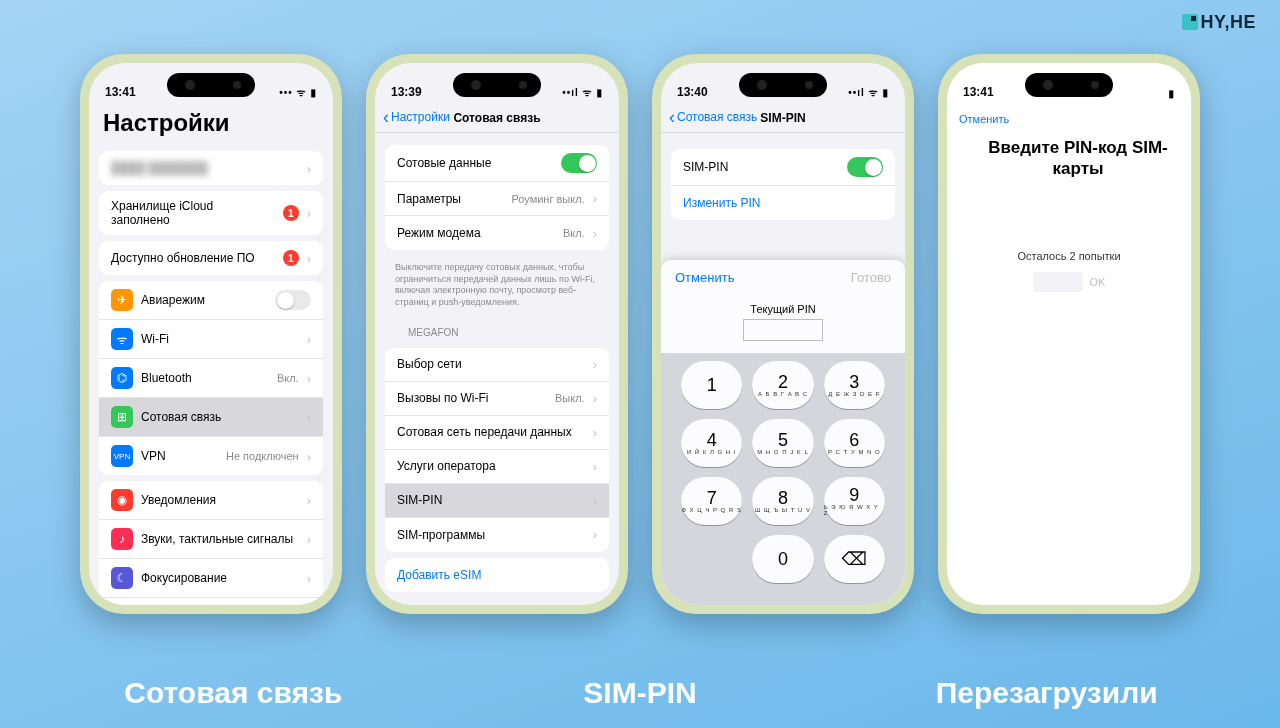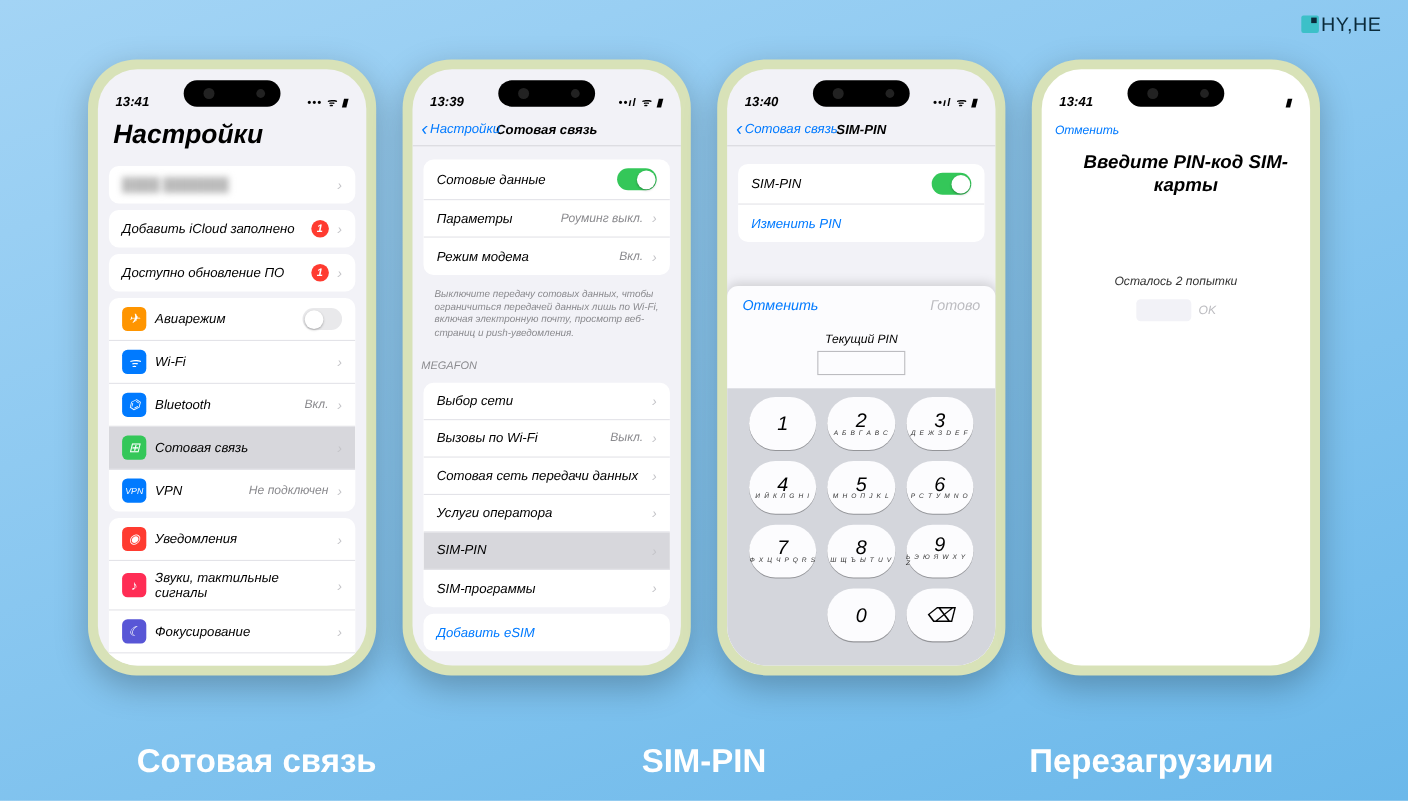--- a/index.html
+++ b/index.html
@@ -2,28 +2,28 @@
 <html><head>
 <meta charset="utf-8">
 <style>
   * { box-sizing: border-box; margin: 0; padding: 0; }
   body {
     width: 1280px; height: 728px;
     background: linear-gradient(160deg, #a3d4f5 0%, #6bb8ea 100%);
     font-family: -apple-system, "Helvetica Neue", Arial, sans-serif;
     position: relative; overflow: hidden;
   }
-  .logo { position:absolute; top:12px; right:24px; font-weight:400; color:#0a2a3a; font-size:18px; letter-spacing:.5px; }
+  .logo { position:absolute; top:12px; right:24px; font-weight:700; color:#0a2a3a; font-size:18px; letter-spacing:.5px; }
   .logo .sq { display:inline-block; width:16px; height:16px; background:#3cc0c8; margin-right:2px; vertical-align:-2px; border-radius:2px; position:relative;}
   .logo .sq:after{content:"";position:absolute;right:2px;top:2px;width:5px;height:5px;background:#0a2a3a;}
   .caption-row { position:absolute; left:0; right:0; bottom:18px; display:flex; justify-content:space-around; padding:0 30px; }
   .caption { color:#fff; font-weight:900; font-size:30px; text-align:center; flex:1; }
   .phones { position:absolute; top:54px; left:0; right:0; display:flex; justify-content:center; gap:24px; }
   .phone { width:262px; height:560px; background:#d8e2b8; border-radius:44px; padding:9px; position:relative; box-shadow:0 10px 30px rgba(0,0,0,.25); }
-  .screen { width:100%; height:100%; background:#f2f2f7; border-radius:36px; overflow:hidden; position:relative; font-size:11px; color:#000;font-style:italic;}
+  .screen { width:100%; height:100%; background:#f2f2f7; border-radius:36px; overflow:hidden; position:relative; font-size:11px; color:#000;}
   .notch { position:absolute; top:10px; left:50%; transform:translateX(-50%); width:88px; height:24px; background:#000; border-radius:13px; z-index:5;}
   .notch:before,.notch:after{content:"";position:absolute;width:10px;height:10px;background:#222;border-radius:50%;top:7px;}
   .notch:before{left:18px;} .notch:after{right:14px; width:8px;height:8px;top:8px;}
   .statusbar { height:40px; display:flex; justify-content:space-between; align-items:flex-end; padding:0 16px 4px; font-weight:600; font-size:12px;}
   .sb-icons { font-size:10px; letter-spacing:1px; }
   .bigtitle { font-size:24px; font-weight:700; padding:6px 14px 8px; }
   .group { background:#fff; margin:6px 10px; border-radius:9px; overflow:hidden; }
   .row { display:flex; align-items:center; padding:8px 12px; border-bottom:.5px solid #e3e3e8; min-height:34px; gap:8px;}
   .row:last-child { border-bottom:none; }
   .row.sel { background:#d7d7dc; }
@@ -32,21 +32,21 @@
   .val { font-size:11px; color:#8a8a8e; }
   .chev { color:#c4c4c8; font-size:13px; }
   .badge { width:16px;height:16px;background:#ff3b30;border-radius:50%;color:#fff;font-size:10px;display:flex;align-items:center;justify-content:center;font-weight:600;}
   .toggle { width:36px; height:20px; border-radius:10px; background:#34c759; position:relative; }
   .toggle.off{ background:#e9e9eb;}
   .toggle:after{content:"";position:absolute;width:17px;height:17px;background:#fff;border-radius:50%;top:1.5px;right:1.5px;box-shadow:0 1px 2px rgba(0,0,0,.3);}
   .toggle.off:after{right:auto;left:1.5px;}
   .navhdr { display:flex; align-items:center; justify-content:center; height:30px; position:relative; border-bottom:.5px solid #d7d7dc; font-size:12px; font-weight:600;}
   .navback { position:absolute; left:8px; color:#007aff; font-weight:400; font-size:12px;}
   .navback:before{content:"‹"; font-size:18px; vertical-align:-2px; margin-right:2px;}
-  .ghdr { font-size:10px; color:#8a8a8e; padding:12px 8px 4px; text-transform:uppercase; }
+  .ghdr { font-size:10px; color:#8a8a8e; padding:12px 33px 4px; text-transform:uppercase; }
   .foot { font-size:9px; color:#8a8a8e; padding:6px 20px; line-height:1.3;}
   .link { color:#007aff; }
   .blur { filter:blur(3px); color:#bbb;}
   
   .sheet { position:absolute; bottom:0; left:0; right:0; background:#fcfcfe; border-top-left-radius:10px; border-top-right-radius:10px; box-shadow:0 -2px 10px rgba(0,0,0,.15);}
   .sheetbar { display:flex; justify-content:space-between; padding:10px 14px; font-size:13px;}
   .pinlabel{ text-align:center;font-size:11px;padding:8px 0 4px;}
   .pinbox{ width:80px;height:22px;border:1px solid #bcbcc0;margin:0 auto 12px;}
   .keys { display:grid; grid-template-columns:repeat(3,1fr); gap:10px; padding:8px 20px 22px; background:#d4d6dc;}
   .key { height:48px; background:#fcfcfe; border-radius:24px; display:flex; flex-direction:column; align-items:center; justify-content:center; box-shadow:0 1px 0 rgba(0,0,0,.3);}
@@ -78,21 +78,21 @@
       </div>
       <div class="bigtitle">Настройки</div>
       <div class="group">
           <div class="row">
             <span class="label blur">████ ███████</span>
             <span class="chev">›</span>
           </div>
         </div>
       <div class="group">
         <div class="row">
-            <span class="label">Добавить iCloud заполнено</span>
+            <span class="label">Хранилище iCloud заполнено</span>
             <span class="badge">1</span>
             <span class="chev">›</span>
           </div>
       </div>
       <div class="group">
         <div class="row">
             <span class="label">Доступно обновление ПО</span>
             <span class="badge">1</span>
             <span class="chev">›</span>
           </div>

